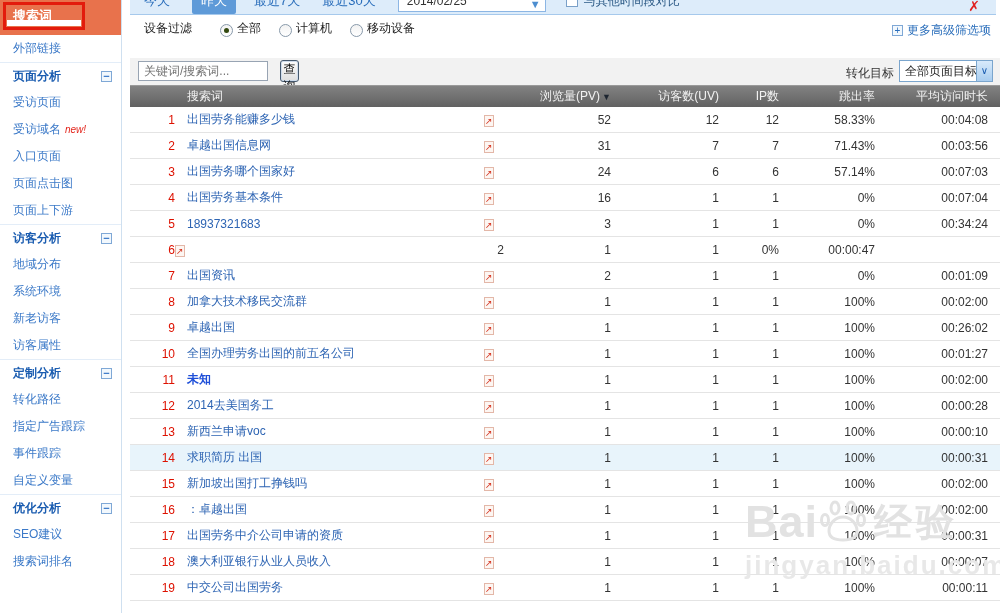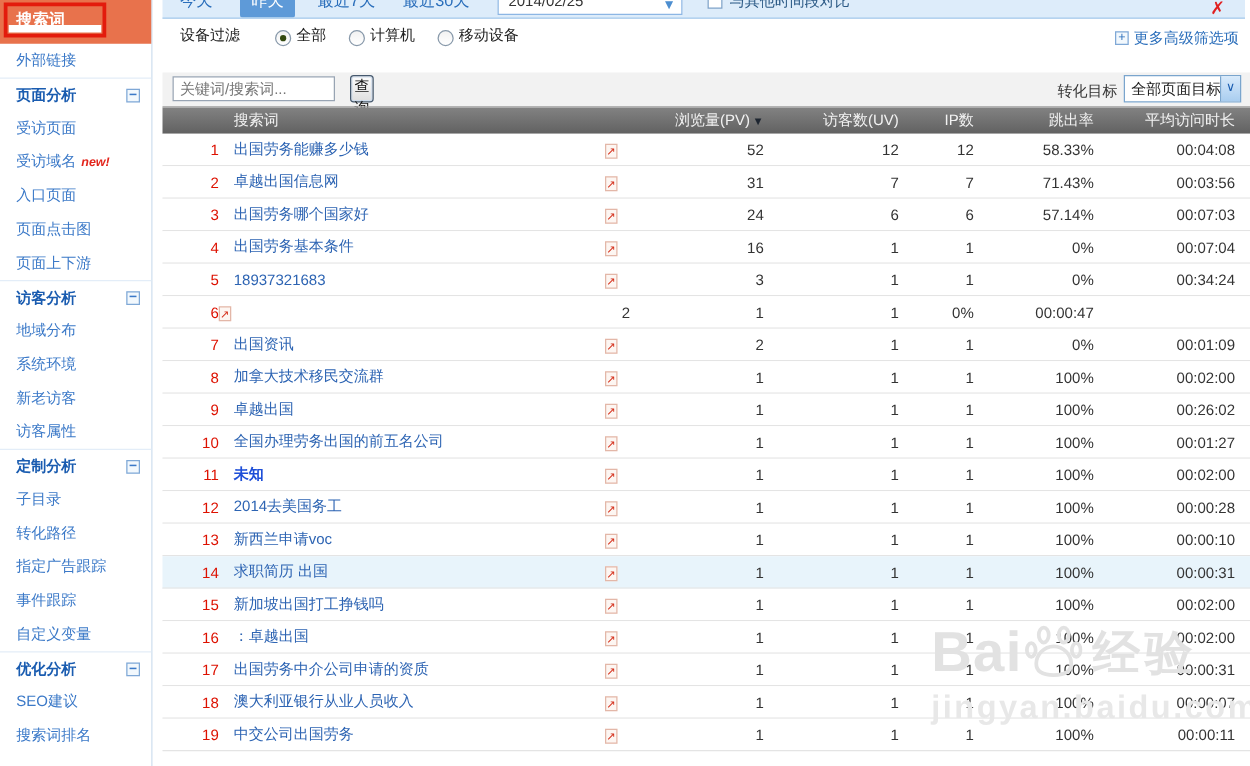--- a/index.html
+++ b/index.html
@@ -8,21 +8,21 @@
 
   
   .sidebar { position:absolute; left:0; top:0; width:122px; height:613px; background:#fff; border-right:1px solid #cfe0f0; }
   .side-active { position:relative; height:35px; background:#e8724c; }
   .side-active .lbl { position:absolute; left:13px; top:7px; color:#fff; font-weight:bold; font-size:13px; }
   .red-box { position:absolute; left:3px; top:2px; width:82px; height:28px; border:3px solid #e31b0c; }
   .red-box::after { content:''; position:absolute; left:1px; right:1px; bottom:1px; height:6px; background:#fff; }
   .side-item { position:relative; height:27px; line-height:27px; padding-left:13px; font-size:12px; color:#3b79c8; white-space:nowrap; cursor:pointer; }
   .side-item.section { font-weight:bold; color:#1a5cb0; border-top:1px solid #e3edf8; cursor:default; }
   .minusbox { position:absolute; right:9px; top:8px; width:11px; height:11px; border:1px solid #7fa8d6; background:#f2f8fd; color:#3b79c8; font-size:11px; line-height:8px; text-align:center; }
-  .newbadge { color:#e3241b; font-size:10px; font-weight:bold; font-style:italic; margin-left:4px; }
+  .newbadge { color:#e3241b; font-size:10px; font-weight:normal; font-style:italic; margin-left:4px; }
 
   
   .content { position:absolute; left:122px; top:0; width:878px; height:613px; }
 
   .tabstrip { position:absolute; left:8px; right:4px; top:0; height:15px; background:#ddecfa; border-bottom:1px solid #a6c9ec; overflow:hidden; }
   .tabs-inner { position:absolute; top:-12px; left:14px; right:0; height:26px; display:flex; align-items:center; }
   .tab { color:#2a6ebb; font-size:13px; margin-right:22px; cursor:pointer; white-space:nowrap; }
   .tab.sel { background:#5e9ad8; color:#fff; padding:4px 9px; border-radius:2px; margin-right:18px; }
   .dateselect { position:relative; width:148px; height:22px; background:#fff; border:1px solid #8cb6e4; color:#333; font-size:12px; line-height:20px; padding-left:8px; margin-right:20px; cursor:pointer; }
   .dateselect .arrow { position:absolute; right:4px; top:3px; color:#4d8ed0; font-size:11px; }
@@ -84,21 +84,20 @@
       <div class="side-item"><span>受访域名</span><span class="newbadge">new!</span></div>
       <div class="side-item"><span>入口页面</span></div>
       <div class="side-item"><span>页面点击图</span></div>
       <div class="side-item"><span>页面上下游</span></div>
       <div class="side-item section"><span>访客分析</span><span class="minusbox">−</span></div>
       <div class="side-item"><span>地域分布</span></div>
       <div class="side-item"><span>系统环境</span></div>
       <div class="side-item"><span>新老访客</span></div>
       <div class="side-item"><span>访客属性</span></div>
       <div class="side-item section"><span>定制分析</span><span class="minusbox">−</span></div>
-      <div class="side-item"><span>子目录</span></div>
       <div class="side-item"><span>转化路径</span></div>
       <div class="side-item"><span>指定广告跟踪</span></div>
       <div class="side-item"><span>事件跟踪</span></div>
       <div class="side-item"><span>自定义变量</span></div>
       <div class="side-item section"><span>优化分析</span><span class="minusbox">−</span></div>
       <div class="side-item"><span>SEO建议</span></div>
       <div class="side-item"><span>搜索词排名</span></div>
     </div>
 
   <div class="content">

